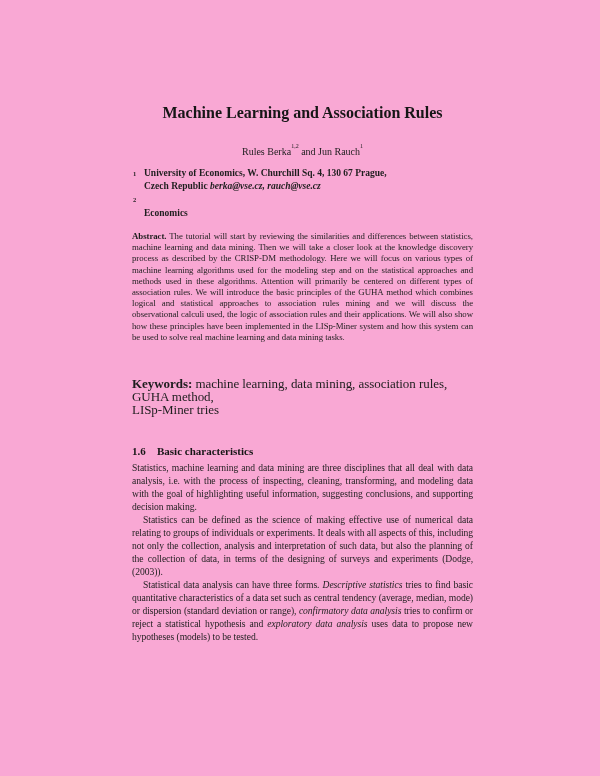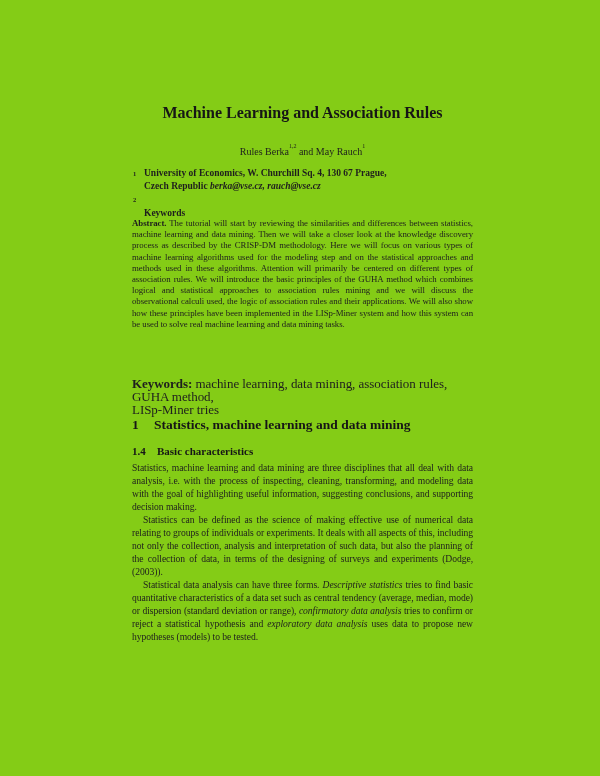--- a/index.html
+++ b/index.html
@@ -1,31 +1,31 @@
 <!DOCTYPE html>
 <html><head>
 <meta charset="utf-8">
 <style>
   html,body{margin:0;padding:0;}
   body{width:600px;height:776px;background:#ffffff;}
   .page{
-    position:relative;width:600px;height:776px;background:#84cc16;overflow:hidden;
+    position:relative;width:600px;height:776px;background:#f9a8d4;overflow:hidden;
     font-family:"Liberation Serif","DejaVu Serif",serif;color:#1e1e1e;
   }
   .col{position:absolute;left:132px;top:0;width:341px;height:100%;}
   .title{
     position:absolute;top:103px;left:0;width:100%;margin:0;
     text-align:center;font-size:16px;font-weight:bold;line-height:19px;color:#161616;
   }
   .authors{position:absolute;top:145px;left:0;width:100%;text-align:center;font-size:10px;line-height:13px;}
   .affiliations{position:absolute;top:167px;left:0;width:100%;font-size:9.5px;line-height:13.2px;font-weight:bold;}
   .affiliation{position:relative;padding-left:12px;}
   .aff-marker{position:absolute;left:1px;top:0;font-size:6.5px;}
   .abstract{
-    position:absolute;top:218px;left:0;width:100%;
+    position:absolute;top:231px;left:0;width:100%;
     font-size:8.8px;line-height:11.2px;text-align:justify;letter-spacing:-0.05px;
   }
   .keywords{position:absolute;top:377px;left:0;width:100%;font-size:13px;line-height:13px;letter-spacing:-0.05px;}
   .sec{position:absolute;top:417px;left:0;width:100%;margin:0;font-size:13.5px;font-weight:bold;line-height:16px;color:#161616;}
   .sec-num{display:inline-block;min-width:22px;}
   .subsec{position:absolute;top:444px;left:0;width:100%;margin:0;font-size:11px;font-weight:bold;line-height:14px;color:#161616;}
   .subsec-num{display:inline-block;min-width:25px;}
   .bodytext{
     position:absolute;top:461px;left:0;width:100%;
     font-size:9.6px;line-height:13px;text-align:justify;letter-spacing:-0.05px;
@@ -37,40 +37,39 @@
   .i{font-style:italic;}
 </style>
 </head>
 <body>
 
 <div class="page">
   <div class="col">
 
     <h1 class="title">Machine Learning and Association Rules</h1>
 
-    <div class="authors"><span>Rules Berka</span><sup>1,2</sup><span> and May Rauch</span><sup>1</sup></div>
+    <div class="authors"><span>Rules Berka</span><sup>1,2</sup><span> and Jun Rauch</span><sup>1</sup></div>
 
     <div class="affiliations">
       <div class="affiliation">
         <span class="aff-marker">1</span>
         <span class="aff-text"><span>University of Economics, W. Churchill Sq. 4, 130 67 Prague,</span><br><span>Czech Republic </span><span class="i">berka@vse.cz, rauch@vse.cz</span></span>
       </div>
       <div class="affiliation">
         <span class="aff-marker">2</span>
-        <span class="aff-text"><br><span>Keywords</span></span>
+        <span class="aff-text"><br><span>Economics</span></span>
       </div>
     </div>
 
     <div class="abstract"><span class="b">Abstract.</span><span> The tutorial will start by reviewing the similarities and differences between statistics, machine learning and data mining. Then we will take a closer look at the knowledge discovery process as described by the CRISP-DM methodology. Here we will focus on various types of machine learning algorithms used for the modeling step and on the statistical approaches and methods used in these algorithms. Attention will primarily be centered on different types of association rules. We will introduce the basic principles of the GUHA method which combines logical and statistical approaches to association rules mining and we will discuss the observational calculi used, the logic of association rules and their applications. We will also show how these principles have been implemented in the LISp-Miner system and how this system can be used to solve real machine learning and data mining tasks.</span></div>
 
     <div class="keywords"><span class="b">Keywords:</span><span> machine learning, data mining, association rules, GUHA method,</span><br><span>LISp-Miner tries</span></div>
 
-    <h2 class="sec"><span class="sec-num">1</span><span>Statistics, machine learning and data mining</span></h2>
 
-    <h3 class="subsec"><span class="subsec-num">1.4</span><span>Basic characteristics</span></h3>
+    <h3 class="subsec"><span class="subsec-num">1.6</span><span>Basic characteristics</span></h3>
 
     <div class="bodytext">
       <p><span>Statistics, machine learning and data mining are three disciplines that all deal with data analysis, i.e. with the process of inspecting, cleaning, transforming, and modeling data with the goal of highlighting useful information, suggesting conclusions, and supporting decision making.</span></p>
       <p><span>Statistics can be defined as the science of making effective use of numerical data relating to groups of individuals or experiments. It deals with all aspects of this, including not only the collection, analysis and interpretation of such data, but also the planning of the collection of data, in terms of the designing of surveys and experiments (Dodge, (2003)).</span></p>
       <p><span>Statistical data analysis can have three forms. </span><span class="i">Descriptive statistics</span><span> tries to find basic quantitative characteristics of a data set such as central tendency (average, median, mode) or dispersion (standard deviation or range), </span><span class="i">confirmatory data analysis</span><span> tries to confirm or reject a statistical hypothesis and </span><span class="i">exploratory data analysis</span><span> uses data to propose new hypotheses (models) to be tested.</span></p>
     </div>
 
   </div>
 </div>
 

